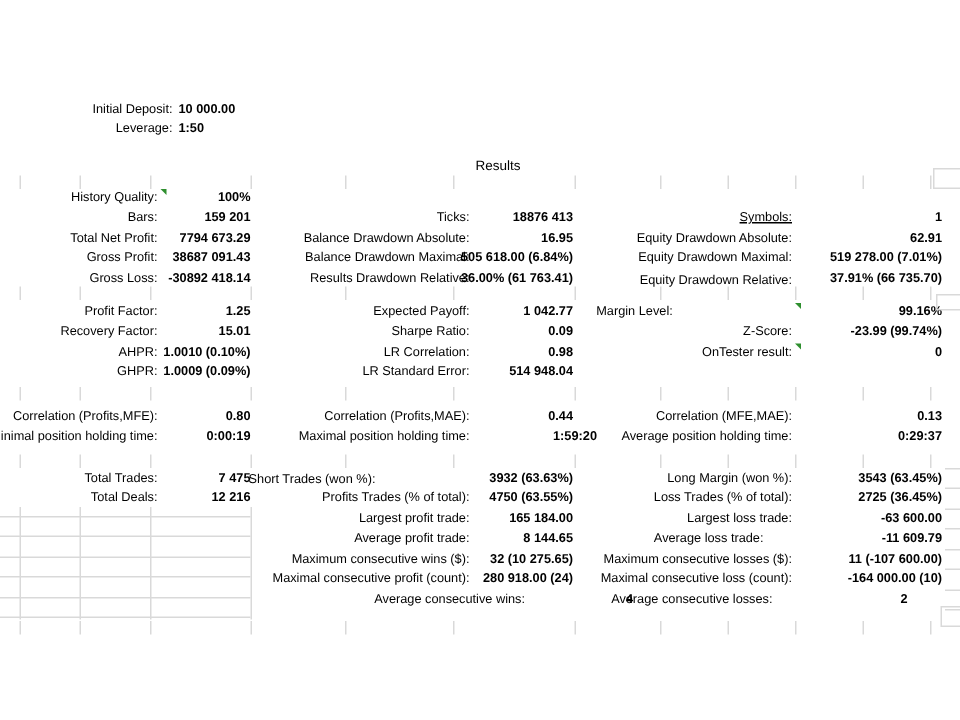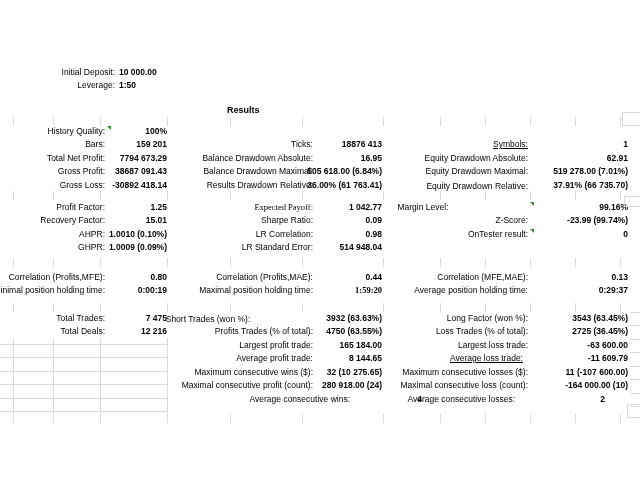--- a/index.html
+++ b/index.html
@@ -16,21 +16,21 @@
   }
   .cell{
     position:absolute;height:13.5px;line-height:13.5px;
     white-space:nowrap;text-align:right;width:210px;
   }
   .val{font-weight:bold;}
   .lbl{font-weight:normal;}
   .la{text-align:left;}
   .title{
     position:absolute;left:227px;top:103px;width:120px;height:14px;
-    line-height:14px;text-align:left;font-weight:bold;font-size:9px;
+    line-height:14px;text-align:right;font-weight:normal;font-size:9px;
   }
   .marker{
     position:absolute;width:0;height:0;
     border-top:4px solid var(--mk);border-left:4px solid transparent;
   }
   .vtick{position:absolute;width:1px;background:var(--grid);}
   .hline{position:absolute;height:1px;background:var(--grid);}
   .box{position:absolute;border:1px solid var(--grid);}
 </style>
 </head>
@@ -70,21 +70,21 @@
     <div class="cell lbl" style="left: 318px; top: 180px;">Equity Drawdown Relative:</div>
     <div class="cell val" style="left: 418px; top: 178.5px;">37.91% (66 735.70)</div>
     <div class="cell lbl" style="left: -105px; top: 200.5px;">Profit Factor:</div>
     <div class="cell val" style="left: -43px; top: 200.5px;">1.25</div>
     <div class="cell lbl" style="left: -105px; top: 214px;">Recovery Factor:</div>
     <div class="cell val" style="left: -43px; top: 214px;">15.01</div>
     <div class="cell lbl" style="left: -105px; top: 227.5px;">AHPR:</div>
     <div class="cell val" style="left: -43px; top: 227.5px;">1.0010 (0.10%)</div>
     <div class="cell lbl" style="left: -105px; top: 241px;">GHPR:</div>
     <div class="cell val" style="left: -43px; top: 241px;">1.0009 (0.09%)</div>
-    <div class="cell lbl" style="left: 103px; top: 200.5px; font-family: Liberation Serif, serif;">Expected Payoff:</div>
+    <div class="cell lbl" style="left: 103px; top: 200.5px;">Expected Payoff:</div>
     <div class="cell val" style="left: 172px; top: 200.5px;">1 042.77</div>
     <div class="cell lbl" style="left: 103px; top: 214px;">Sharpe Ratio:</div>
     <div class="cell val" style="left: 172px; top: 214px;">0.09</div>
     <div class="cell lbl" style="left: 103px; top: 227.5px;">LR Correlation:</div>
     <div class="cell val" style="left: 172px; top: 227.5px;">0.98</div>
     <div class="cell lbl" style="left: 103px; top: 241px;">LR Standard Error:</div>
     <div class="cell val" style="left: 172px; top: 241px;">514 948.04</div>
     <div class="cell lbl" style="left: 318px; top: 200.5px; text-align: center;">Margin Level:</div>
     <div class="cell val" style="left: 418px; top: 200.5px;">99.16%</div>
     <div class="marker" style="left: 530px; top: 202px;"></div>
@@ -93,21 +93,21 @@
     <div class="cell lbl" style="left: 318px; top: 227.5px;">OnTester result:</div>
     <div class="cell val" style="left: 418px; top: 227.5px;">0</div>
     <div class="marker" style="left: 530px; top: 229px;"></div>
     <div class="cell lbl" style="left: -105px; top: 270.5px;">Correlation (Profits,MFE):</div>
     <div class="cell val" style="left: -43px; top: 270.5px;">0.80</div>
     <div class="cell lbl" style="left: -105px; top: 284px;">Minimal position holding time:</div>
     <div class="cell val" style="left: -43px; top: 284px;">0:00:19</div>
     <div class="cell lbl" style="left: 103px; top: 270.5px;">Correlation (Profits,MAE):</div>
     <div class="cell val" style="left: 172px; top: 270.5px;">0.44</div>
     <div class="cell lbl" style="left: 103px; top: 284px;">Maximal position holding time:</div>
-    <div class="cell val" style="left: 172px; top: 284px; font-family: Liberation Serif, serif;">1:59:20</div>
+    <div class="cell val" style="left: 188px; top: 284px;">1:59:20</div>
     <div class="cell lbl" style="left: 318px; top: 270.5px;">Correlation (MFE,MAE):</div>
     <div class="cell val" style="left: 418px; top: 270.5px;">0.13</div>
     <div class="cell lbl" style="left: 318px; top: 284px;">Average position holding time:</div>
     <div class="cell val" style="left: 418px; top: 284px;">0:29:37</div>
     <div class="cell lbl" style="left: -105px; top: 311.5px;">Total Trades:</div>
     <div class="cell val" style="left: -43px; top: 311.5px;">7 475</div>
     <div class="cell lbl" style="left: -105px; top: 325px;">Total Deals:</div>
     <div class="cell val" style="left: -43px; top: 325px;">12 216</div>
     <div class="cell lbl" style="left: 103px; top: 313px; text-align: center;">Short Trades (won %):</div>
     <div class="cell val" style="left: 172px; top: 311.5px;">3932 (63.63%)</div>
@@ -116,27 +116,27 @@
     <div class="cell lbl" style="left: 103px; top: 338.5px;">Largest profit trade:</div>
     <div class="cell val" style="left: 172px; top: 338.5px;">165 184.00</div>
     <div class="cell lbl" style="left: 103px; top: 352px;">Average profit trade:</div>
     <div class="cell val" style="left: 172px; top: 352px;">8 144.65</div>
     <div class="cell lbl" style="left: 103px; top: 365.5px;">Maximum consecutive wins ($):</div>
     <div class="cell val" style="left: 172px; top: 365.5px;">32 (10 275.65)</div>
     <div class="cell lbl" style="left: 103px; top: 379px;">Maximal consecutive profit (count):</div>
     <div class="cell val" style="left: 172px; top: 379px;">280 918.00 (24)</div>
     <div class="cell lbl" style="left: 140px; top: 392.5px;">Average consecutive wins:</div>
     <div class="cell val" style="left: 212px; top: 392.5px;">4</div>
-    <div class="cell lbl" style="left: 318px; top: 311.5px;">Long Factor (won %):</div>
+    <div class="cell lbl" style="left: 318px; top: 311.5px;">Long Margin (won %):</div>
     <div class="cell val" style="left: 418px; top: 311.5px;">3543 (63.45%)</div>
     <div class="cell lbl" style="left: 318px; top: 325px;">Loss Trades (% of total):</div>
     <div class="cell val" style="left: 418px; top: 325px;">2725 (36.45%)</div>
     <div class="cell lbl" style="left: 318px; top: 338.5px;">Largest loss trade:</div>
     <div class="cell val" style="left: 418px; top: 338.5px;">-63 600.00</div>
-    <div class="cell lbl" style="left: 313px; top: 352px; text-decoration: underline;">Average loss trade:</div>
+    <div class="cell lbl" style="left: 299px; top: 352px;">Average loss trade:</div>
     <div class="cell val" style="left: 418px; top: 352px;">-11 609.79</div>
     <div class="cell lbl" style="left: 318px; top: 365.5px;">Maximum consecutive losses ($):</div>
     <div class="cell val" style="left: 418px; top: 365.5px;">11 (-107 600.00)</div>
     <div class="cell lbl" style="left: 318px; top: 379px;">Maximal consecutive loss (count):</div>
     <div class="cell val" style="left: 418px; top: 379px;">-164 000.00 (10)</div>
     <div class="cell lbl" style="left: 305px; top: 392.5px;">Average consecutive losses:</div>
     <div class="cell val" style="left: 395px; top: 392.5px;">2</div>
   </div>
 <div id="grid-root">
     <div class="vtick" style="left: 13px; top: 117px; height: 9px;"></div>

